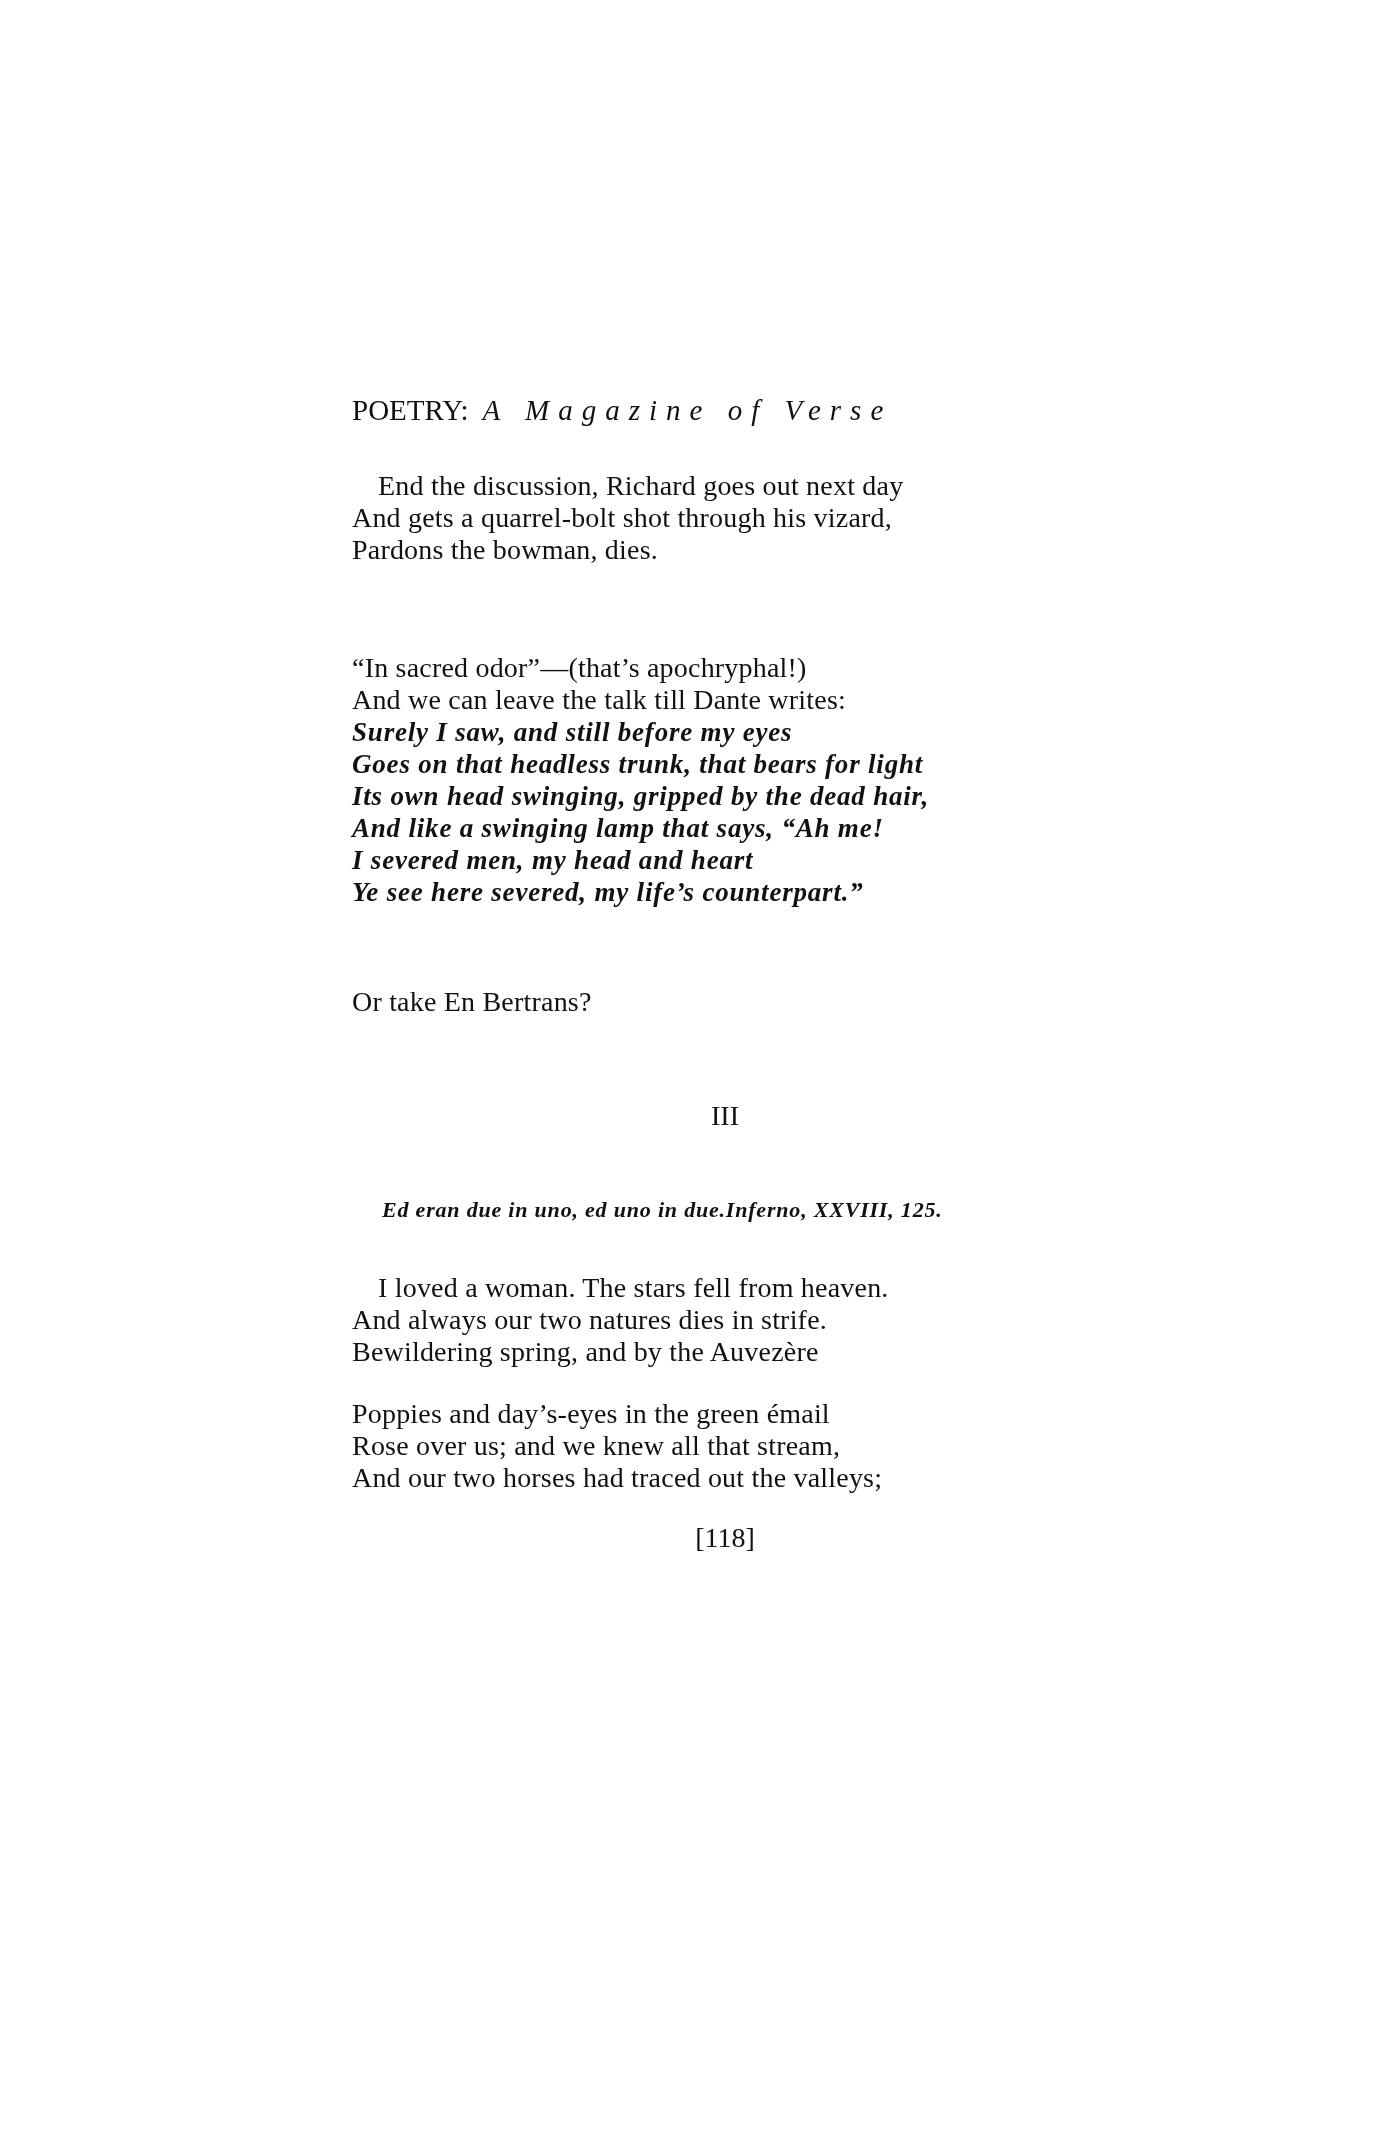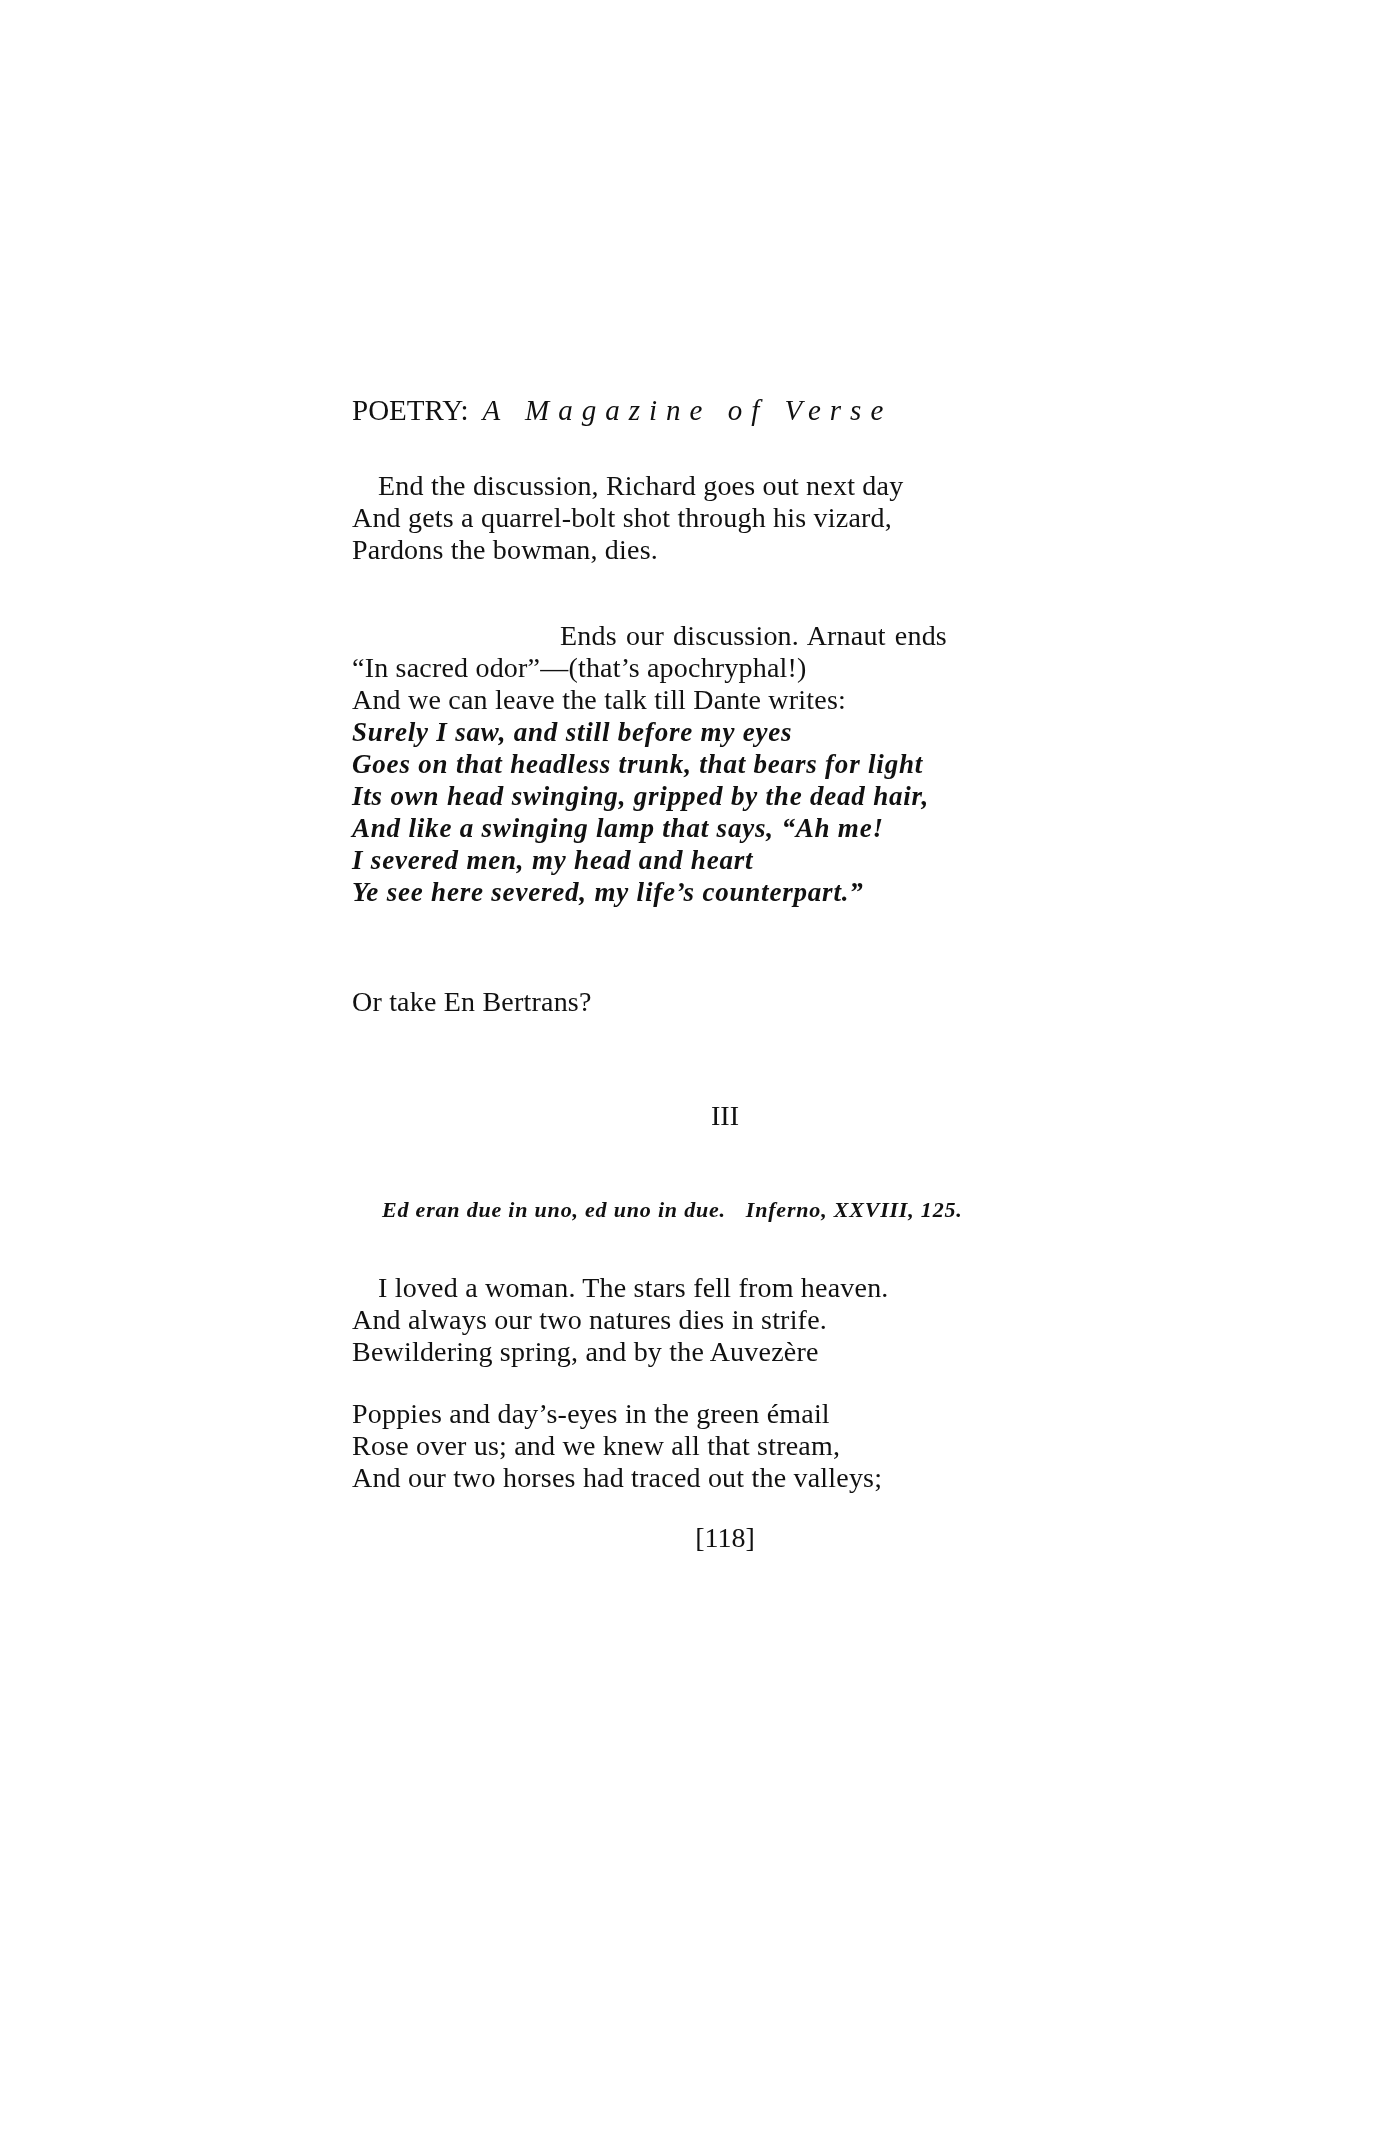--- a/index.html
+++ b/index.html
@@ -52,42 +52,40 @@
       left: 0; width: 1450px; text-align: center;
     }
     .epigraph {
       font-style: italic;
       font-weight: bold;
       font-size: 22px;
       line-height: 28px;
       letter-spacing: 0.8px;
     }
     .epigraph .src {
-      margin-left: 20px;
     }
     .folio {
       font-size: 28px;
       line-height: 32px;
       left: 0; width: 1450px; text-align: center;
     }
   </style>
 </head>
 <body>
 
 <div class="page">
 
   <div class="abs header">
     <span>POETRY:</span><span class="sub">A Magazine of Verse</span>
   </div>
 
   <div class="abs line" style="left:378px; top:470px;">End the discussion, Richard goes out next day</div>
   <div class="abs line" style="left:352px; top:502px;">And gets a quarrel-bolt shot through his vizard,</div>
   <div class="abs line" style="left:352px; top:534px;">Pardons the bowman, dies.</div>
 
-  <div class="abs line" style="left:560px; top:620px; word-spacing:2px;">Ends our discussion.  Arnaut ends</div>
   <div class="abs line" style="left:352px; top:652px;">“In sacred odor”—(that’s apochryphal!)</div>
   <div class="abs line it" style="left:352px; top:716px;">Surely I saw, and still before my eyes</div>
 
   <div class="abs line" style="left:352px; top:684px;">And we can leave the talk till Dante writes:</div>
   <div class="abs line it" style="left:352px; top:748px;">Goes on that headless trunk, that bears for light</div>
   <div class="abs line it" style="left:352px; top:780px;">Its own head swinging, gripped by the dead hair,</div>
   <div class="abs line it" style="left:352px; top:812px;">And like a swinging lamp that says, “Ah me!</div>
   <div class="abs line it" style="left:352px; top:844px;text-align:center;">I severed men, my head and heart</div>
   <div class="abs line it" style="left:352px; top:876px;">Ye see here severed, my life’s counterpart.”</div>
 

